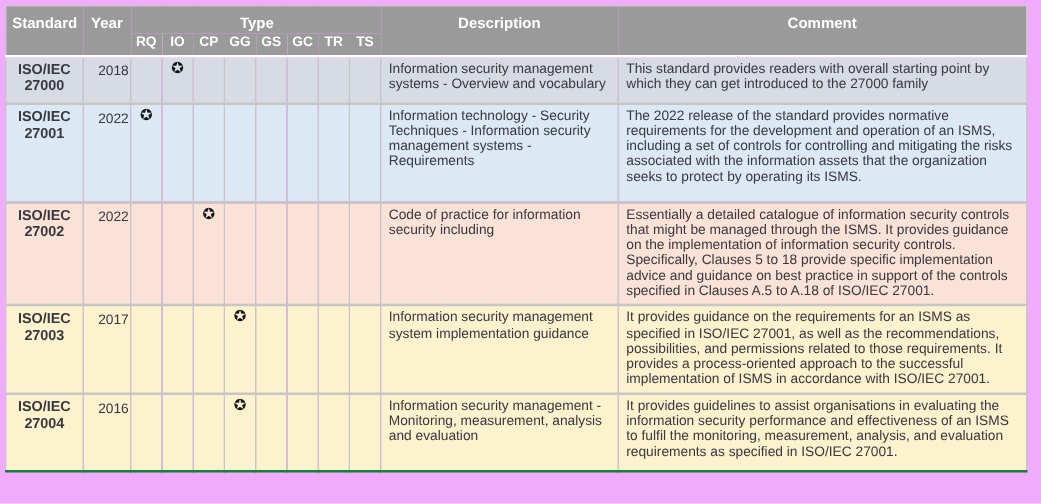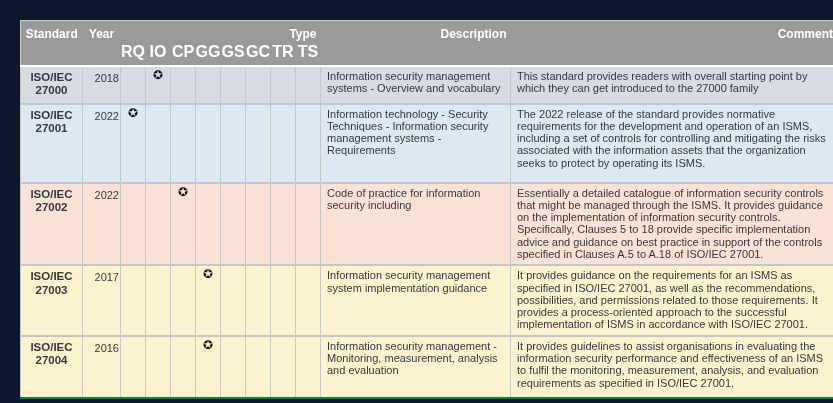--- a/index.html
+++ b/index.html
@@ -1,34 +1,34 @@
 <!DOCTYPE html>
 <html><head>
 <meta charset="utf-8">
 <style>
   html, body { margin: 0; padding: 0; background: #ffffff; }
   body { font-family: "Liberation Sans", sans-serif; }
   .page {
     width: 833px; height: 403px; box-sizing: border-box;
-    background: #0f172a; padding: 20px; overflow: hidden;
+    background: #f0abfc; padding: 4px; overflow: hidden;
   }
   table.standards {
     border-collapse: collapse; table-layout: fixed;
     width: 817px; border: 1px solid #c9c9c9;
   }
   th, td { box-sizing: border-box; overflow: hidden; }
   thead th {
     color: #ffffff; font-weight: bold; vertical-align: top;
-    text-align: right; border: none;
+    text-align: center; border: none;
   }
   .th-main { font-size: 12px; padding: 6px 4px 0 4px; }
   .th-center { text-align: center; }
   .th-type { padding-left: 6px; }
   .th-sub {
-    font-size: 16px; height: 18px; vertical-align: bottom;
+    font-size: 11px; height: 18px; vertical-align: bottom;
     text-align: center; padding: 0 0 4px 0;
   }
   tbody td {
     border-left: 1px solid #c6c6c6; border-right: 1px solid #c6c6c6;
     vertical-align: top; color: #38383f;
     font-size: 11px; line-height: 12.3px;
   }
   tbody tr { border-bottom: 2px solid #c6c6c6; }
   tbody tr:first-child { border-top: 2px solid #ffffff; margin-left: 16px; }
   tbody tr:last-child { border-bottom: 2px solid #15803d; }

